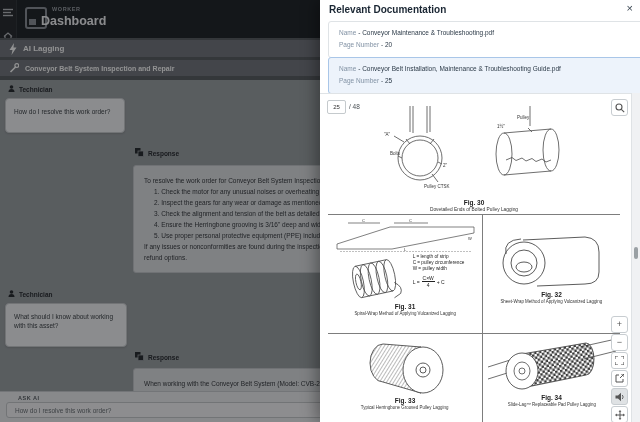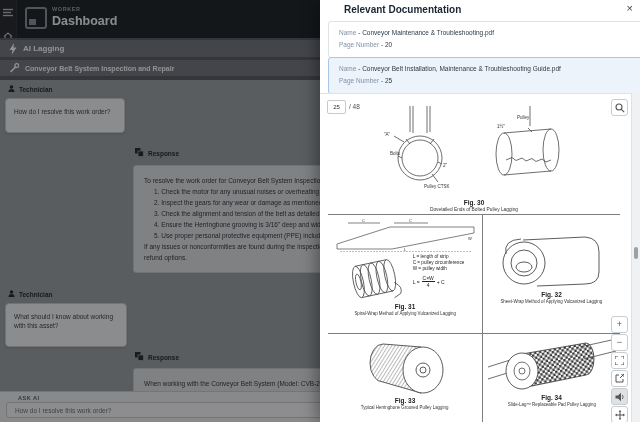--- a/index.html
+++ b/index.html
@@ -7,21 +7,21 @@
        font-family:"Liberation Sans",sans-serif;background:#9aa0a3;}
 
   
   #app{position:absolute;inset:0;}
   .app-header{position:absolute;left:0;top:0;width:640px;height:38px;background:#1d2125;}
   .rail{position:absolute;left:0;top:0;width:16px;height:38px;background:#23272b;border-right:1px solid rgba(255,255,255,.06);}
   .rail .ric{position:absolute;left:3px;}
   .app-icon{position:absolute;left:25px;top:7px;width:18px;height:18px;border:2px solid #8a9097;border-radius:3px;}
   .app-icon i{position:absolute;left:2px;bottom:2px;width:7px;height:6px;background:#8a9097;display:block;}
   .eyebrow{position:absolute;left:52px;top:6px;font-size:5.5px;letter-spacing:.6px;color:#9aa0a6;font-weight:bold;}
-  .app-title{position:absolute;left:52px;top:14px;font-size:12.5px;font-weight:bold;color:#f2f4f6;}
+  .app-title{position:absolute;left:41px;top:14px;font-size:12.5px;font-weight:bold;color:#f2f4f6;}
 
   .bars-strip{position:absolute;left:0;top:38px;width:640px;height:42px;background:#565b5f;}
   .bar{position:absolute;left:0;width:640px;display:flex;align-items:center;background:#71767c;color:#fff;}
   .bar-ai{top:2px;height:17px;font-size:8px;font-weight:bold;}
   .bar-wo{top:22px;height:16px;font-size:7px;font-weight:bold;}
   .bar .bic{margin:0 6px 0 9px;display:flex;}
 
   .chatbg{position:absolute;left:0;top:80px;width:640px;height:311px;background:#9aa0a3;}
   .who-row{position:absolute;display:flex;align-items:center;gap:4px;font-size:6.5px;font-weight:bold;color:#24282c;}
   .bubble{position:absolute;background:#f4f6f7;border:1px solid #c6cacd;border-radius:4px;
@@ -35,21 +35,21 @@
   .ask-label{position:absolute;left:18px;top:3px;font-size:5.5px;letter-spacing:.5px;font-weight:bold;color:#565c61;}
   .ask-input{position:absolute;left:6px;top:10px;width:612px;height:14px;background:#f7f8f9;border:1px solid #c6cacd;
              border-radius:3px;font-family:"Liberation Sans",sans-serif;font-size:6.5px;color:#6a7075;padding:0 0 0 8px;outline:none;}
 
   
   #overlay{position:absolute;inset:0;background:rgba(10,12,14,0.45);z-index:5;}
 
   
   #modal{position:absolute;left:320px;top:0;width:320px;height:422px;background:#ffffff;z-index:10;
          box-shadow:-4px 0 14px rgba(0,0,0,.35);}
-  .m-title{position:absolute;left:9px;top:4px;font-size:10px;font-weight:bold;color:#1a2633;margin-left:15px;}
+  .m-title{position:absolute;left:9px;top:4px;font-size:10px;font-weight:bold;color:#1a2633;}
   .m-close{position:absolute;right:7px;top:2px;font-size:11px;color:#3a4652;cursor:pointer;line-height:12px;}
   .doc-card{position:absolute;left:8px;width:302px;height:30px;border:1px solid #dfe3e6;border-radius:3px;
             background:#fff;padding:5px 10px 0 10px;font-size:6.5px;line-height:12px;box-sizing:content-box;}
   .doc-card.sel{background:#edf3fb;border-color:#a9c6e8;}
   .lab{color:#8292a4;}
   .val{color:#2b3947;}
 
   .viewer{position:absolute;left:0;top:93px;width:320px;height:329px;background:#ffffff;border-top:1px solid #dfe3e6;overflow:hidden;}
   .page-box{position:absolute;left:7px;top:6px;width:17px;height:12px;border:1px solid #c5cacd;border-radius:2px;
             font-family:"Liberation Sans",sans-serif;font-size:6px;color:#333;text-align:center;padding:0;outline:none;background:#fff;}

